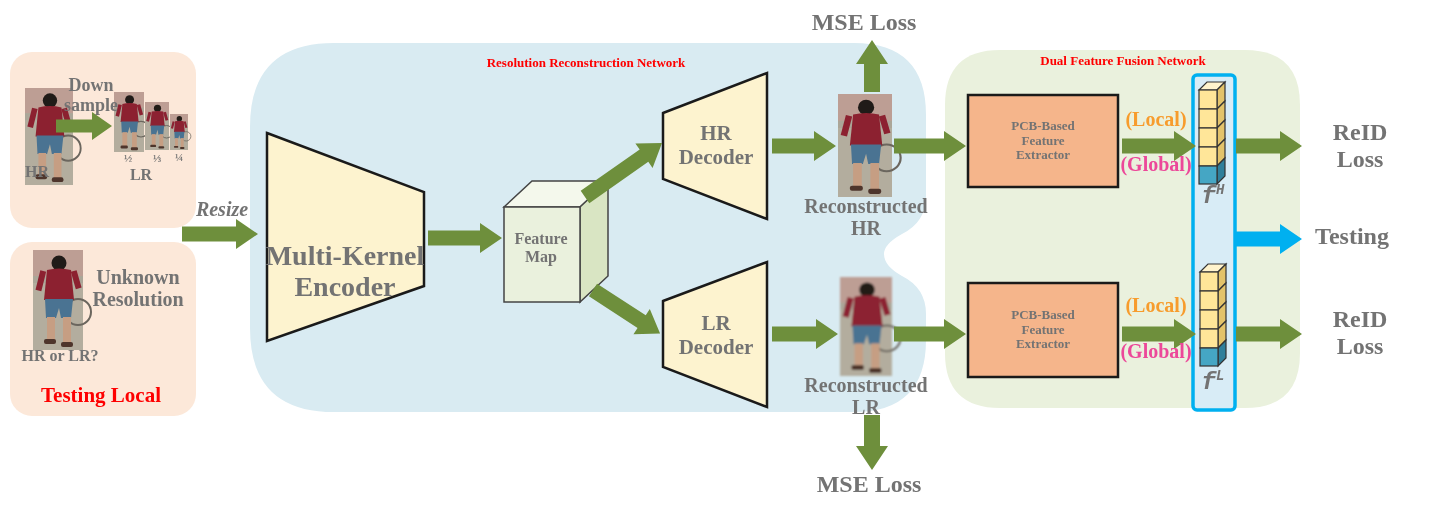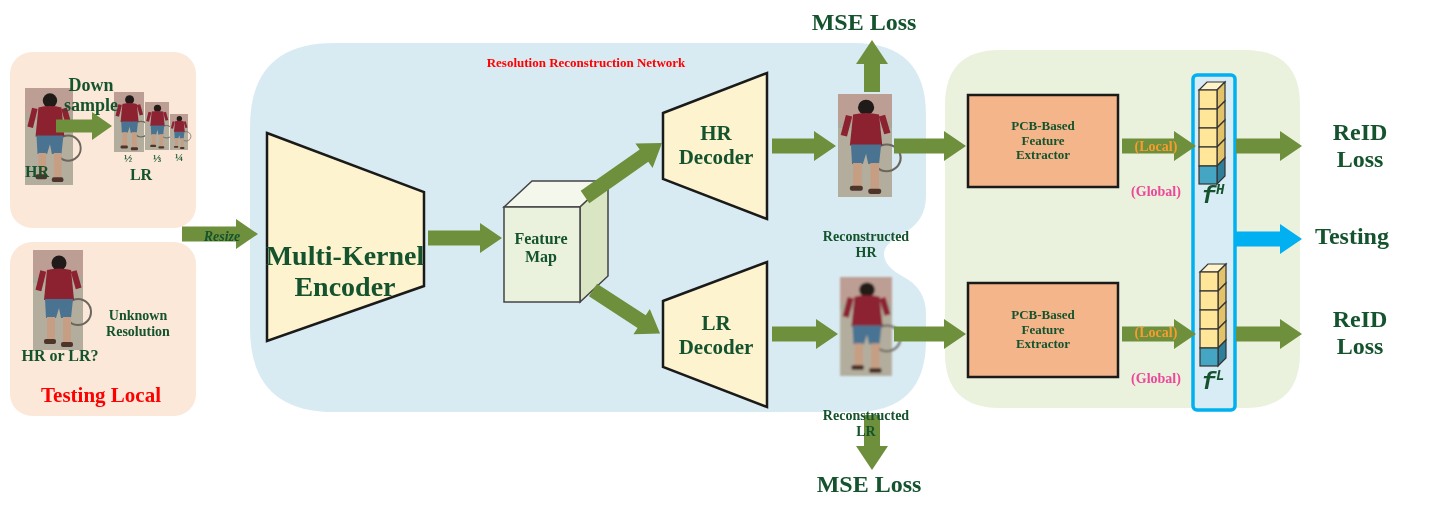--- a/index.html
+++ b/index.html
@@ -8,33 +8,33 @@
     width:1430px;height:511px;
     background:#ffffff;
     font-family:"Liberation Serif", serif;
     overflow:hidden;
   }
   svg.overlay{position:absolute;left:0;top:0;}
   .lbl{
     position:absolute;
     transform:translate(-50%,-50%);
     font-weight:bold;
-    color:#14532d;
+    color:#737373;
     text-align:center;
     white-space:pre-line;
     line-height:1.12;
     pointer-events:none;
   }
   .red{color:#fe0000;}
   .t20{font-size:13px;}
   .t24{font-size:24px;}
   .t22{font-size:28px;margin-top:32px;}
   .t21{font-size:21px;}
   .t16{font-size:16px;}
-  .t15{font-size:14px;margin-top:28px;}
+  .t15{font-size:20px;}
   .t14{font-size:18px;}
   .t11{font-size:11px;}
   .orange{color:#f79c2d;}
   .teal{color:#ec4899;}
   .flabel{font-style:italic;font-size:24px;font-weight:bold;font-family:Liberation Mono, monospace;}
   .flabel sup{font-size:14px;font-style:italic;}
 </style>
 </head>
 <body>
 
@@ -149,21 +149,21 @@
 
   <div class="lbl t14" style="left:91px;top:95px;">Down
 sample</div>
   <div class="lbl t16" style="left:37px;top:172px;">HR</div>
   <div class="lbl t16" style="left:141px;top:175px;">LR</div>
   <div class="lbl t11" style="left:128px;top:158px;">½</div>
   <div class="lbl t11" style="left:157px;top:158px;">⅓</div>
   <div class="lbl t11" style="left:179px;top:157px;">¼</div>
 
   <div class="lbl red t21" style="left:101px;top:396px;">Testing Local</div>
-  <div class="lbl t15" style="left:138px;top:296px;">Unknown
+  <div class="lbl t15" style="left:138px;top:288px;">Unknown
 Resolution</div>
   <div class="lbl t16" style="left:60px;top:356px;">HR or LR?</div>
 
   <div class="lbl t15" style="left:222px;top:209px;font-style:italic;">Resize</div>
 
   <div class="lbl red t20" style="left:586px;top:63px;">Resolution Reconstruction Network</div>
   <div class="lbl t22" style="left:345px;top:239px;">Multi-Kernel
 Encoder</div>
   <div class="lbl t16" style="left:541px;top:248px;">Feature
 Map</div>
@@ -172,20 +172,21 @@
   <div class="lbl t21" style="left:716px;top:336px;">LR
 Decoder</div>
   <div class="lbl t15" style="left:866px;top:217px;">Reconstructed
 HR</div>
   <div class="lbl t15" style="left:866px;top:396px;">Reconstructed
 LR</div>
 
   <div class="lbl t24" style="left:864px;top:22px;">MSE Loss</div>
   <div class="lbl t24" style="left:869px;top:484px;">MSE Loss</div>
 
+  <div class="lbl red t20" style="left:1123px;top:61px;">Dual Feature Fusion Network</div>
   <div class="lbl t20" style="left:1043px;top:141px;">PCB-Based
 Feature
 Extractor</div>
   <div class="lbl t20" style="left:1043px;top:330px;">PCB-Based
 Feature
 Extractor</div>
   <div class="lbl orange t15" style="left:1156px;top:119px;">(Local)</div>
   <div class="lbl teal t15" style="left:1156px;top:164px;">(Global)</div>
   <div class="lbl orange t15" style="left:1156px;top:305px;">(Local)</div>
   <div class="lbl teal t15" style="left:1156px;top:351px;">(Global)</div>

